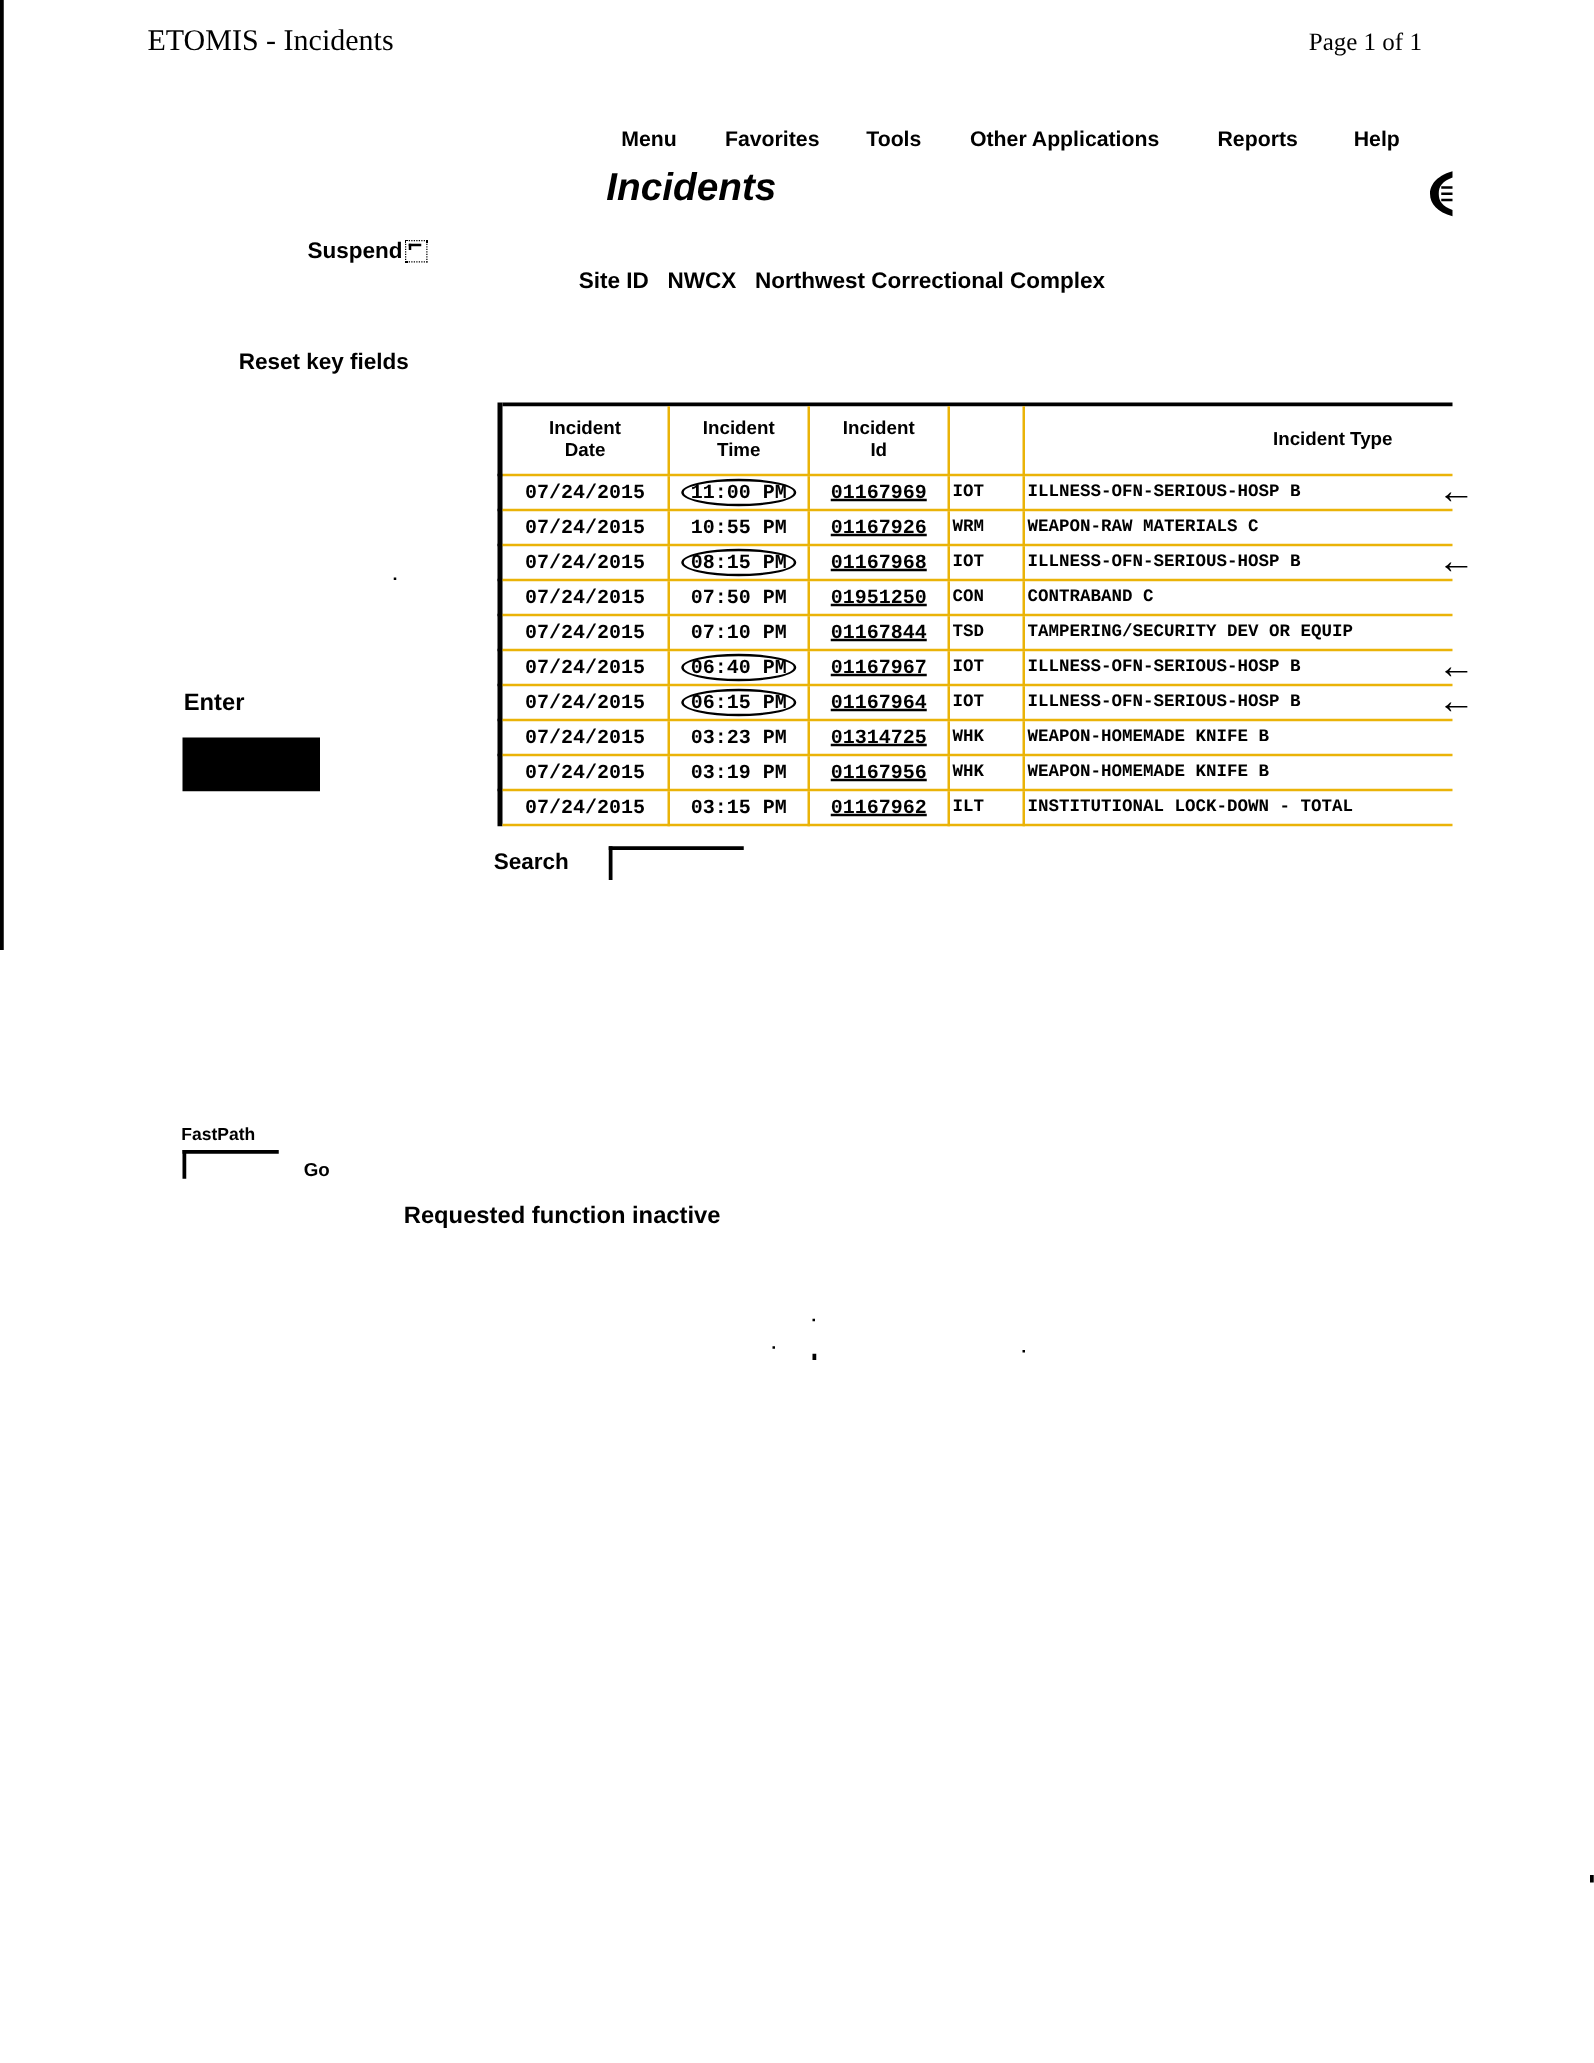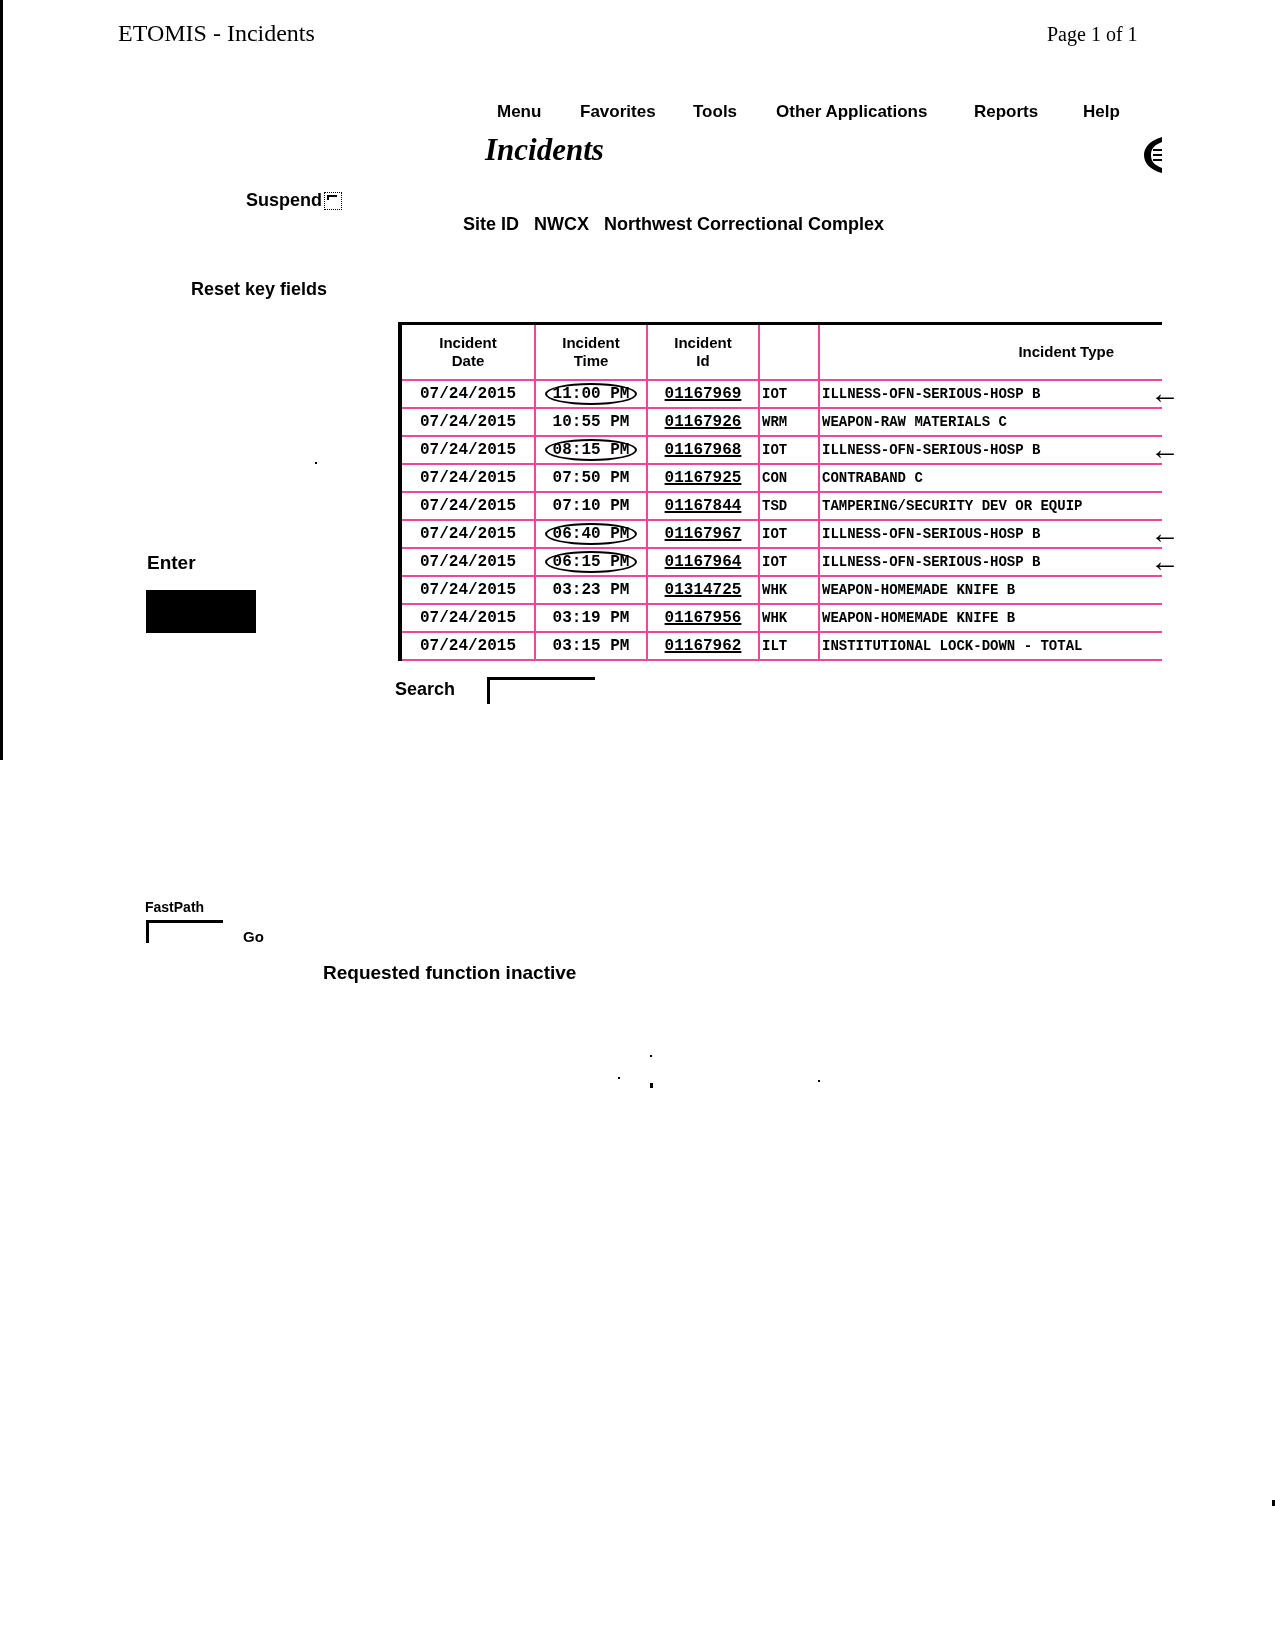--- a/index.html
+++ b/index.html
@@ -5,30 +5,30 @@
   html, body { margin:0; padding:0; background:#ffffff; }
   body { width:1275px; height:1650px; position:relative; overflow:hidden; color:#000; font-family:"Liberation Sans", sans-serif; }
   .abs { position:absolute; }
   .serif { font-family:"Liberation Serif", "DejaVu Serif", serif; }
   .mono { font-family:"Liberation Mono", "DejaVu Sans Mono", monospace; }
   #left-edge { left:0; top:0; width:3px; height:760px; background:#000; }
   #doc-title { left:118px; top:20px; font-size:24px; }
   #page-count { left:1047px; top:23px; font-size:20px; }
   #nav { left:497px; top:102px; display:flex; gap:0; font-weight:bold; font-size:17px; }
   #nav .nav-item { position:absolute; top:0; white-space:nowrap; cursor:pointer; }
-  #heading { left:485px; top:132px; font-size:31px; font-weight:bold; font-style:italic;font-family:Liberation Serif, serif; }
+  #heading { left:485px; top:132px; font-size:31px; font-weight:bold; font-style:italic; }
   #logo { left:1140px; top:135px; width:26px; height:40px; }
   #suspend { left:246px; top:190px; font-size:18px; font-weight:bold; display:flex; align-items:center; }
   #suspend-box { width:16px; height:16px; border:1px dotted #000; margin-left:2px; position:relative; }
   #suspend-box::after { content:""; position:absolute; left:2px; top:2px; width:8px; height:3px; border-top:2px solid #000; border-left:2px solid #000; }
   #site { left:463px; top:214px; font-size:18px; font-weight:bold; white-space:pre; }
   #reset { left:147px; top:279px; font-size:18px; font-weight:bold; cursor:pointer;margin-left:44px; }
   #table-wrap { left:398px; top:322px; width:762px; }
   table { border-collapse:collapse; width:762px; table-layout:fixed; }
-  th, td { border:2px solid #ec4899; padding:0; }
+  th, td { border:2px solid #eab308; padding:0; }
   table { border-left:4px solid #000; }
   th { height:54px; font-size:15px; font-weight:bold; text-align:center; vertical-align:middle; line-height:18px; border-top:3px solid #000; }
   th.type-h { text-align:right; padding-right:48px; }
   td { height:26px; font-size:16px; font-weight:bold; white-space:nowrap; overflow:hidden; }
   td.c { text-align:center; }
   td.id a { color:#000; text-decoration:underline; text-decoration-thickness:2px; cursor:pointer; }
   td.code { padding-left:2px; font-size:14px; }
   td.type { padding-left:2px; font-size:14px; border-right:none; }
   th.type-h { border-right:none; }
   .circled { display:inline-block; border:2px solid #000; border-radius:50%; padding:0 6px; margin:-2px 0; }
@@ -116,21 +116,21 @@
         <tr>
           <td class="c mono"><span>07/24/2015</span></td>
           <td class="c mono"><span class="circled">08:15 PM</span></td>
           <td class="c mono id"><a>01167968</a></td>
           <td class="mono code">IOT</td>
           <td class="mono type">ILLNESS-OFN-SERIOUS-HOSP B</td>
         </tr>
         <tr>
           <td class="c mono"><span>07/24/2015</span></td>
           <td class="c mono"><span>07:50 PM</span></td>
-          <td class="c mono id"><a>01167925</a></td>
+          <td class="c mono id"><a>01951250</a></td>
           <td class="mono code">CON</td>
           <td class="mono type">CONTRABAND C</td>
         </tr>
         <tr>
           <td class="c mono"><span>07/24/2015</span></td>
           <td class="c mono"><span>07:10 PM</span></td>
           <td class="c mono id"><a>01167844</a></td>
           <td class="mono code">TSD</td>
           <td class="mono type">TAMPERING/SECURITY DEV OR EQUIP</td>
         </tr>

